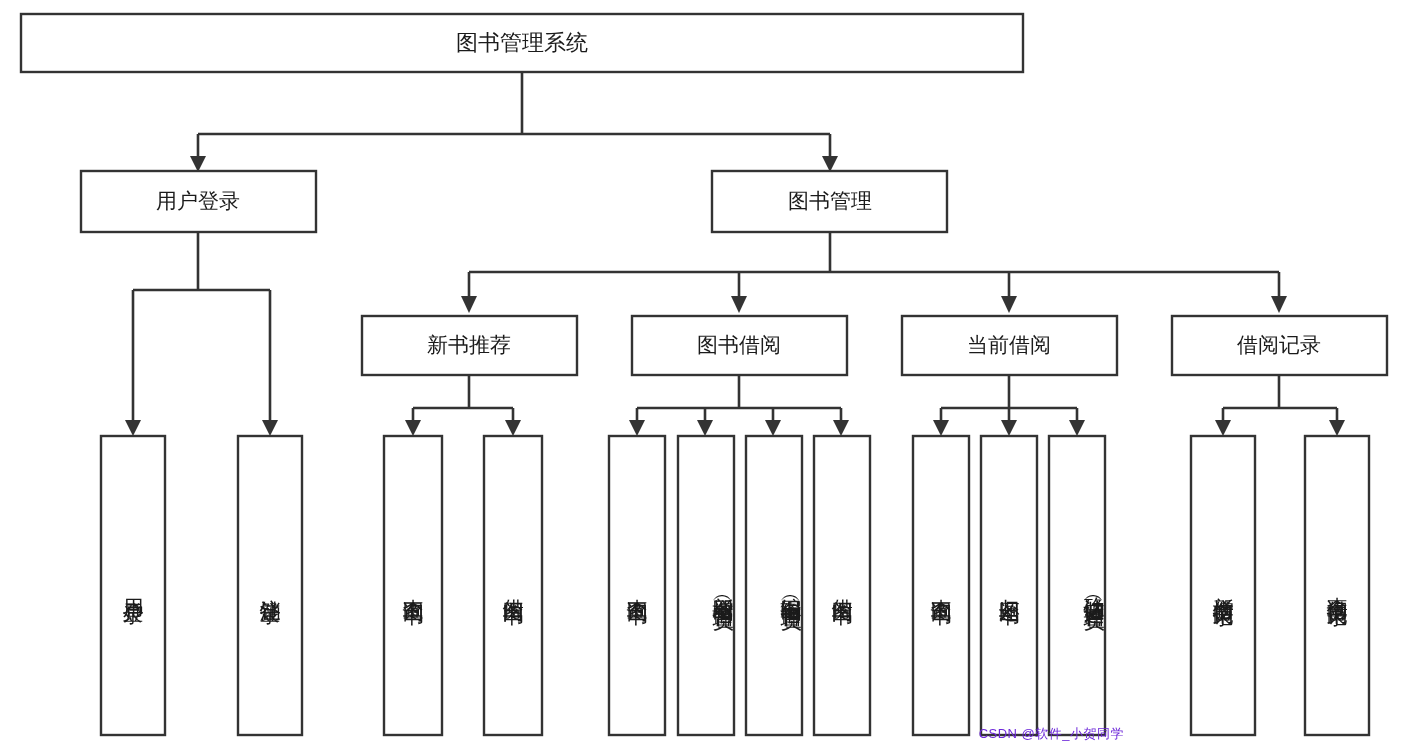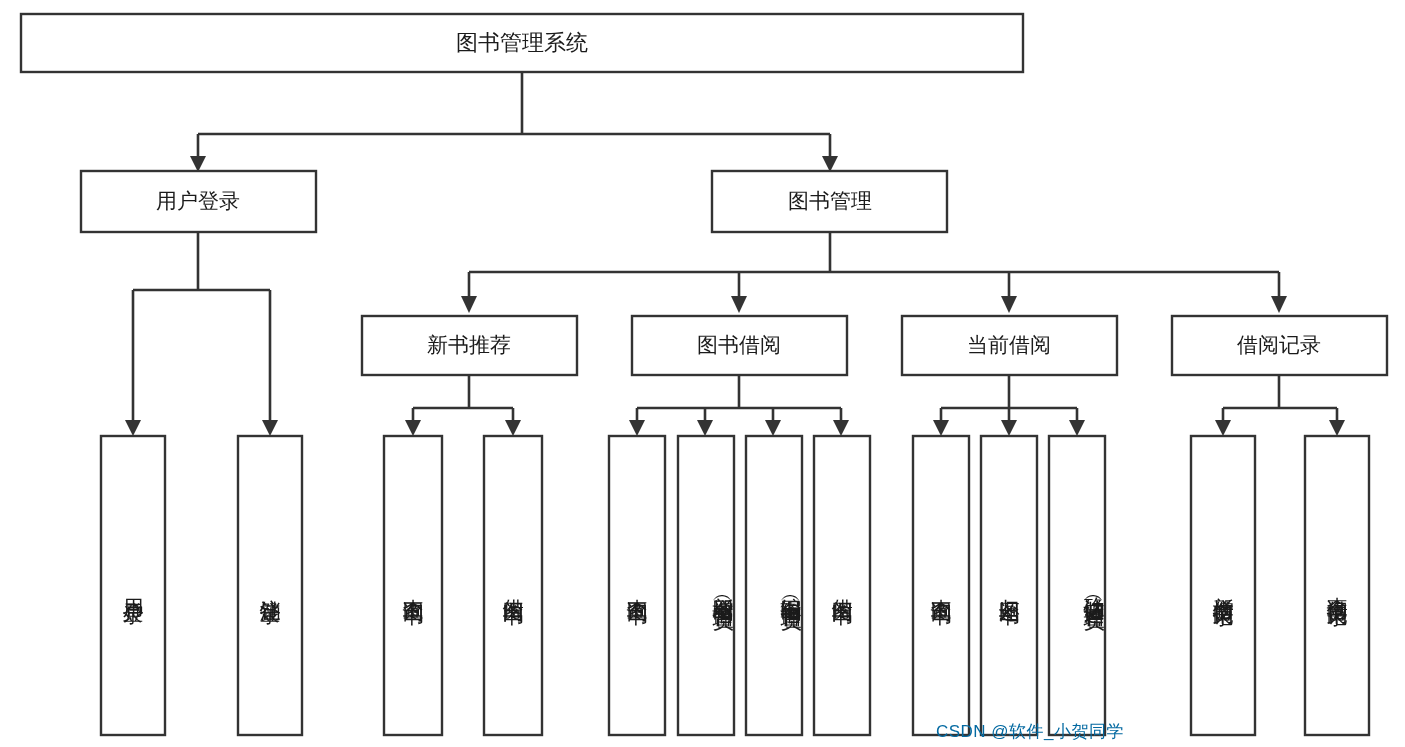--- a/index.html
+++ b/index.html
@@ -69,22 +69,22 @@
     text-orientation: upright;
     white-space: nowrap;
     letter-spacing: 2px;
     pointer-events: none;
   }
   .watermark {
     position: absolute;
     right: 14px;
     bottom: 4px;
     font-family: "Liberation Sans", "DejaVu Sans", sans-serif;
-    font-size: 17px;
-    color: #0369a1;
+    font-size: 13px;
+    color: #6d28d9;
     white-space: nowrap;
     letter-spacing: 0.5px;
   }
 </style>
 </head>
 <body>
 
 <div id="diagram-root">
 
   <svg class="flow" viewBox="0 0 1405 747" xmlns="http://www.w3.org/2000/svg">

